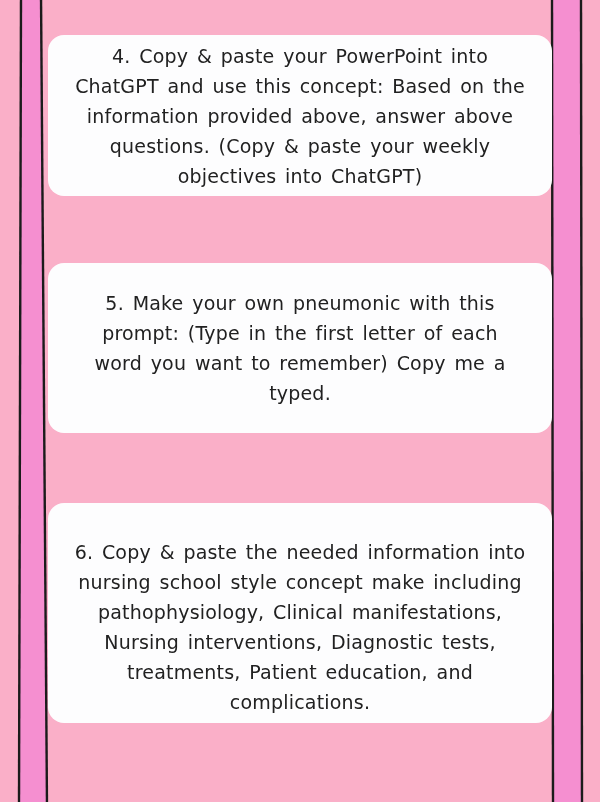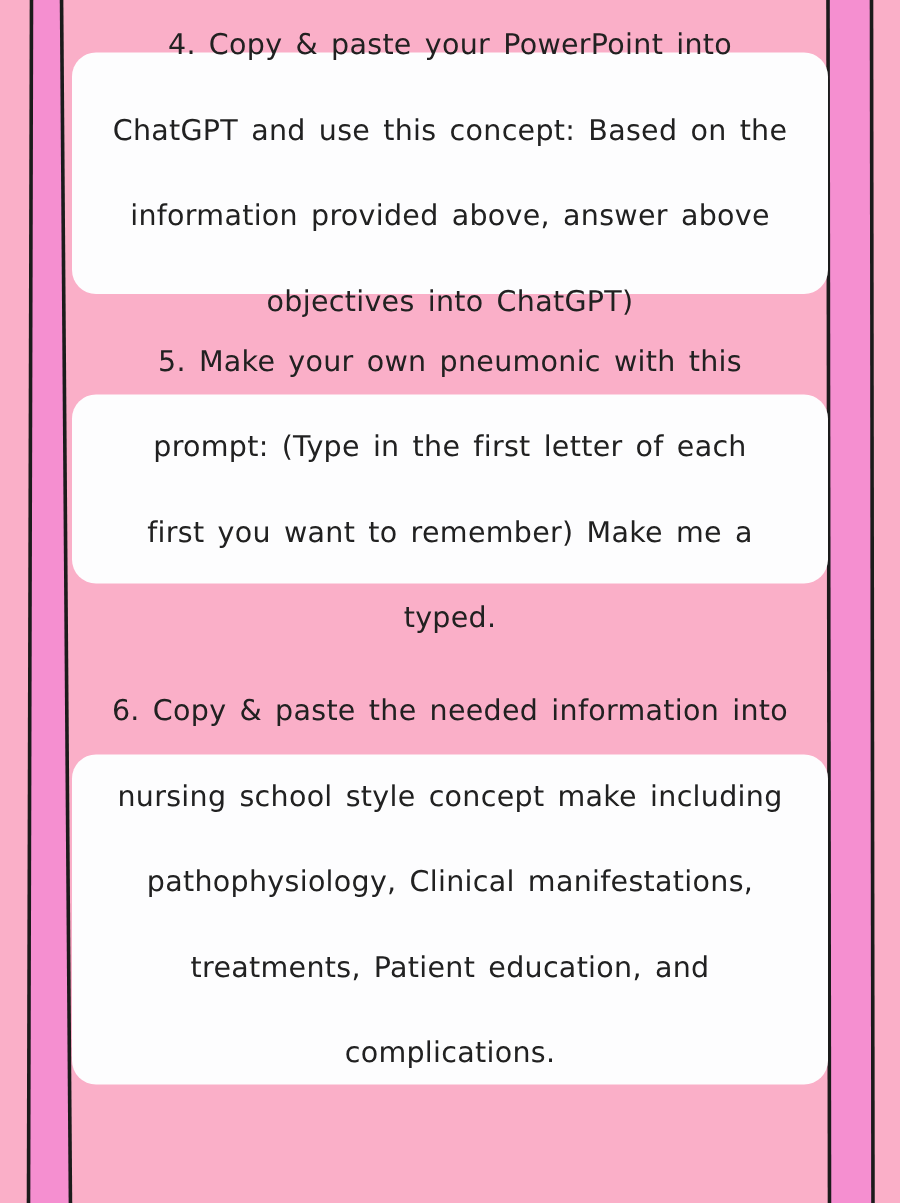--- a/index.html
+++ b/index.html
@@ -35,24 +35,23 @@
     position: absolute;
     left: 48px;
     width: 504px;
     background: var(--card-white);
     border-radius: 16px;
     display: flex;
     flex-direction: column;
     justify-content: center;
     align-items: center;
     padding: 6px 8px;
-    gap: 27px;
   }
   .card1 { top: 35px;  height: 161px; }
-  .card2 { top: 263px; height: 126px; }
+  .card2 { top: 263px; height: 170px; }
   .card3 { top: 503px; height: 220px; justify-content: flex-end; }
   .line {
     font-size: 19px;
     line-height: 30px;
     color: var(--text-color);
     text-align: center;
     white-space: nowrap;
     word-spacing: 2.5px;
     letter-spacing: 0.2px;
   }
@@ -70,31 +69,33 @@
 
     <polygon class="stripe-fill" points="552,-5 581,-5 582,807 553,807"></polygon>
     <line class="stripe-line" x1="552" y1="-5" x2="553" y2="807"></line>
     <line class="stripe-line" x1="581" y1="-5" x2="582" y2="807"></line>
   </svg>
 
   <section class="card card1">
     <div class="line">4. Copy &amp; paste your PowerPoint into</div>
     <div class="line">ChatGPT and use this concept: Based on the</div>
     <div class="line">information provided above, answer above</div>
+    <div class="line">questions. (Copy &amp; paste your weekly</div>
     <div class="line">objectives into ChatGPT)</div>
   </section>
 
   <section class="card card2">
     <div class="line">5. Make your own pneumonic with this</div>
     <div class="line">prompt: (Type in the first letter of each</div>
-    <div class="line">first you want to remember) Make me a</div>
+    <div class="line">word you want to remember) Copy me a</div>
     <div class="line">typed.</div>
   </section>
 
   <section class="card card3">
     <div class="line">6. Copy &amp; paste the needed information into</div>
     <div class="line">nursing school style concept make including</div>
     <div class="line">pathophysiology, Clinical manifestations,</div>
+    <div class="line">Nursing interventions, Diagnostic tests,</div>
     <div class="line">treatments, Patient education, and</div>
     <div class="line">complications.</div>
   </section>
 
 </div>
 
 </body></html>

